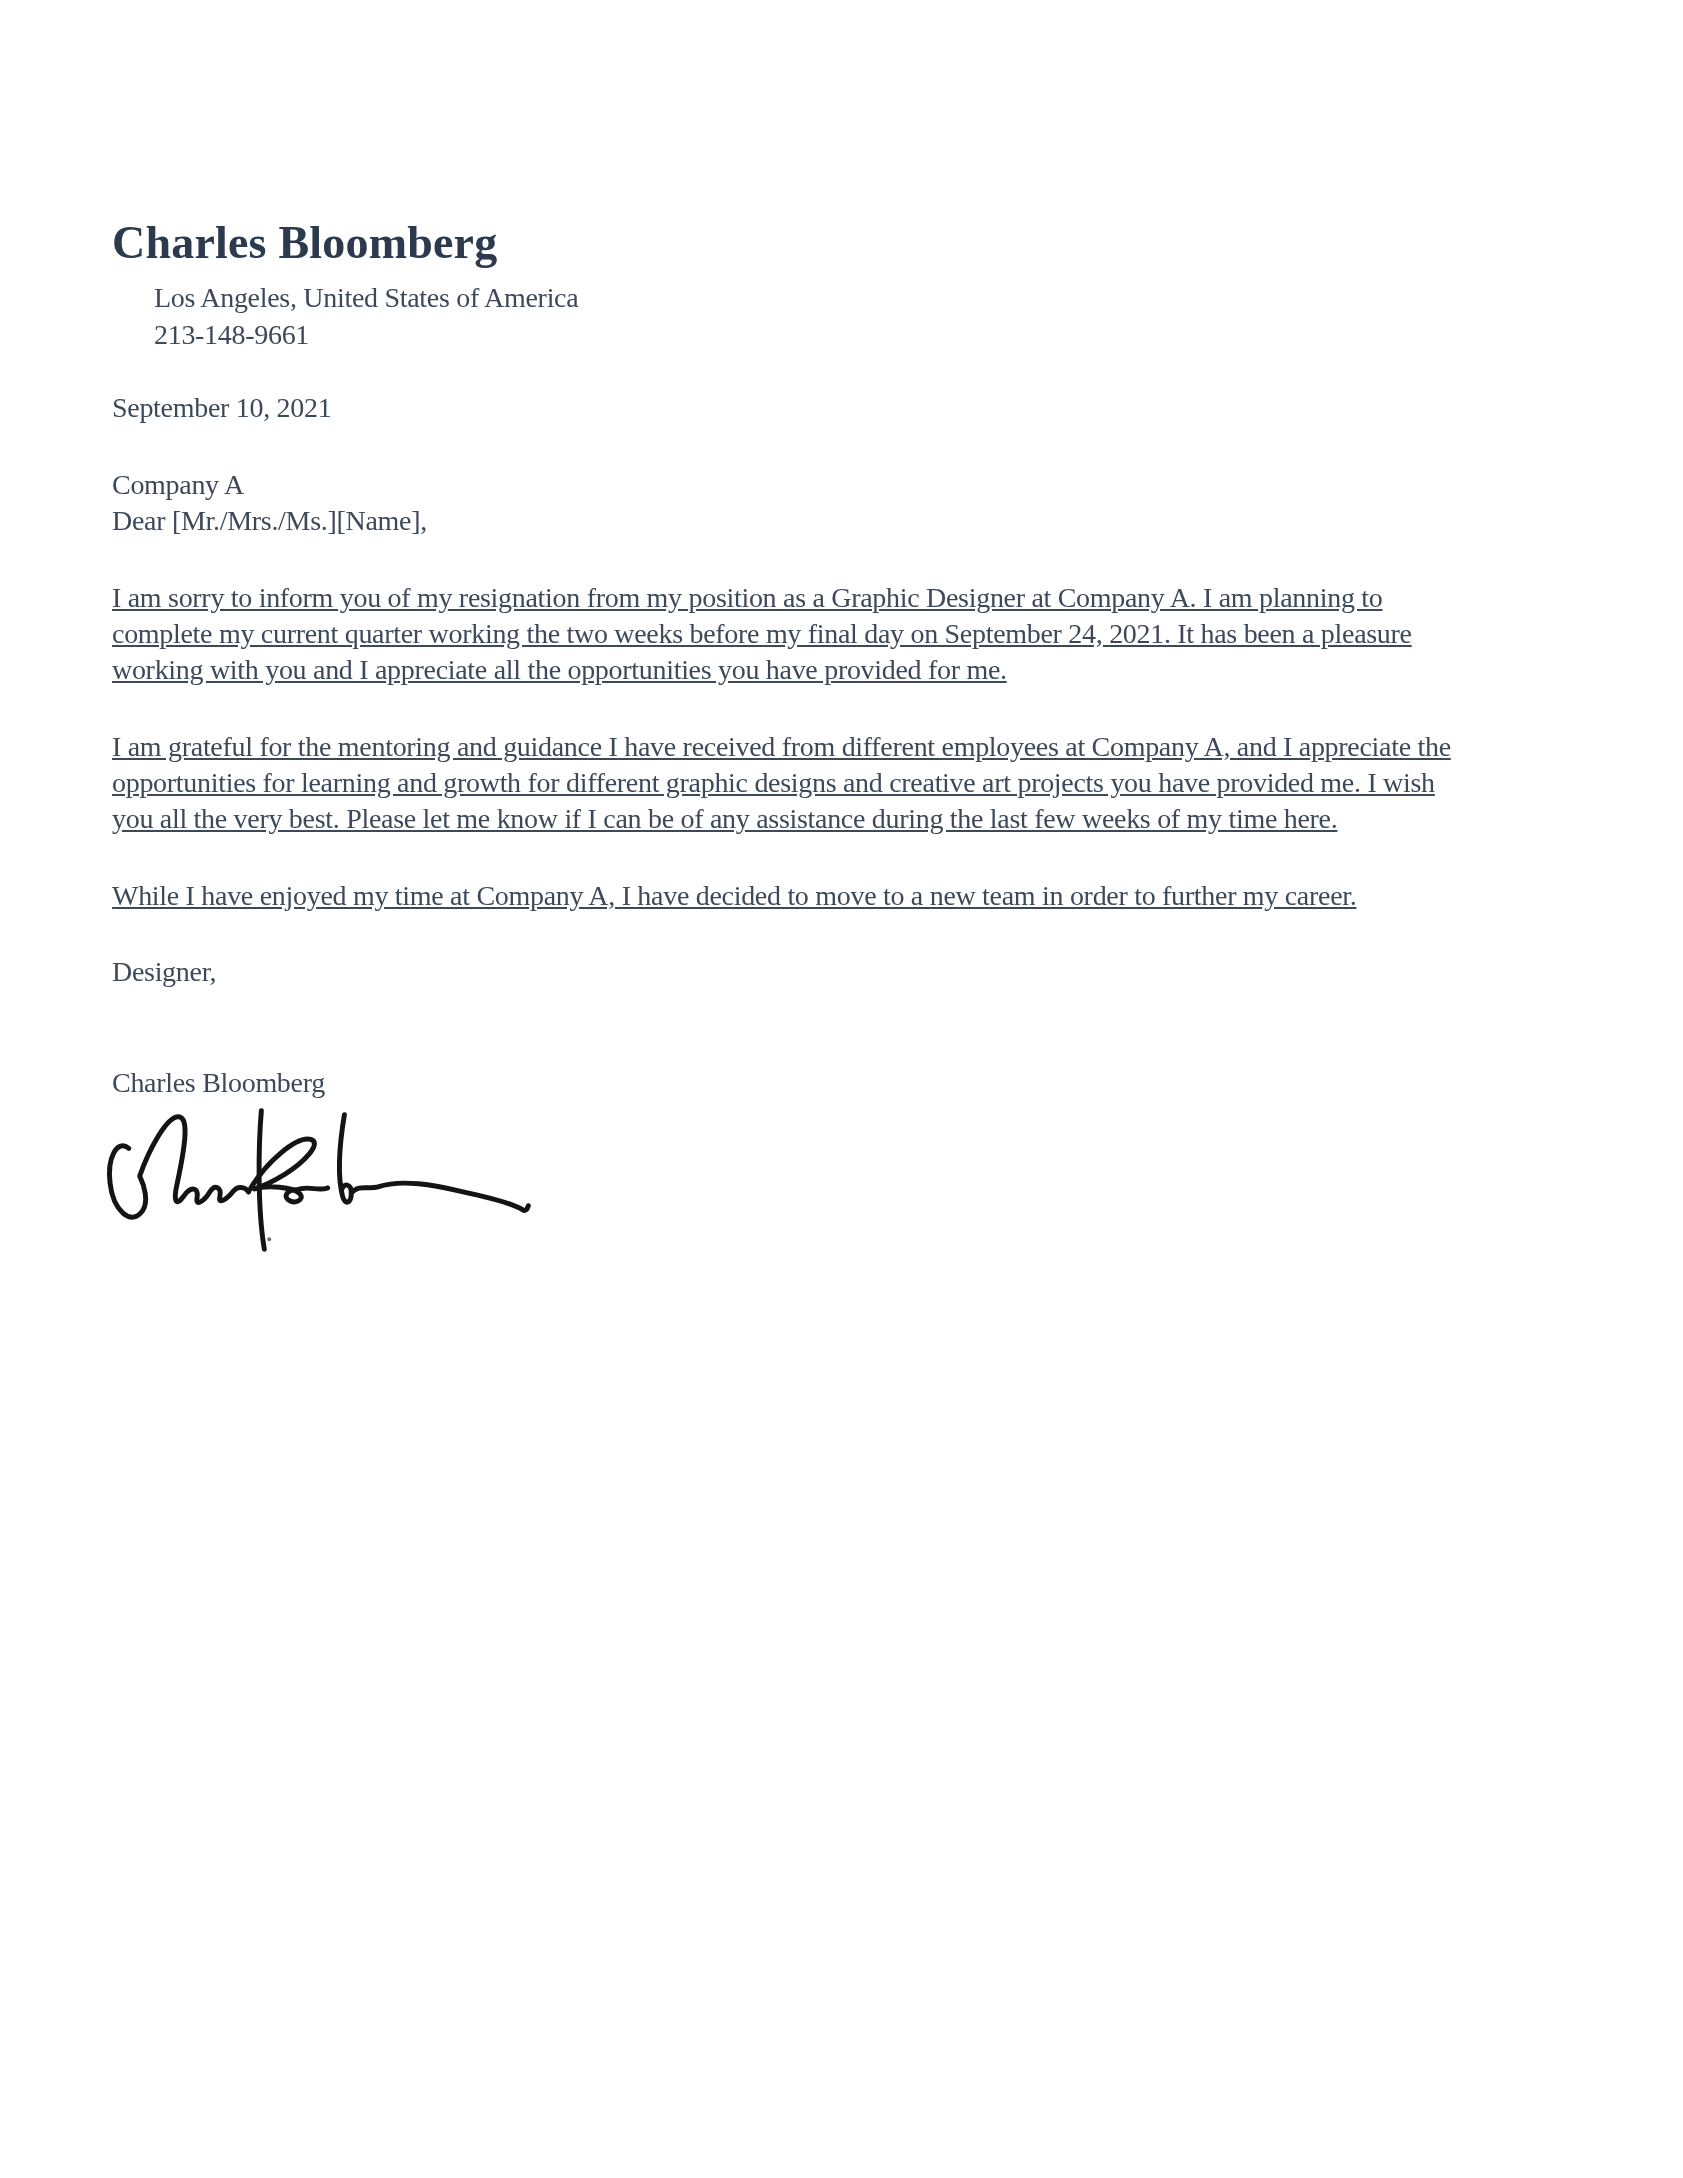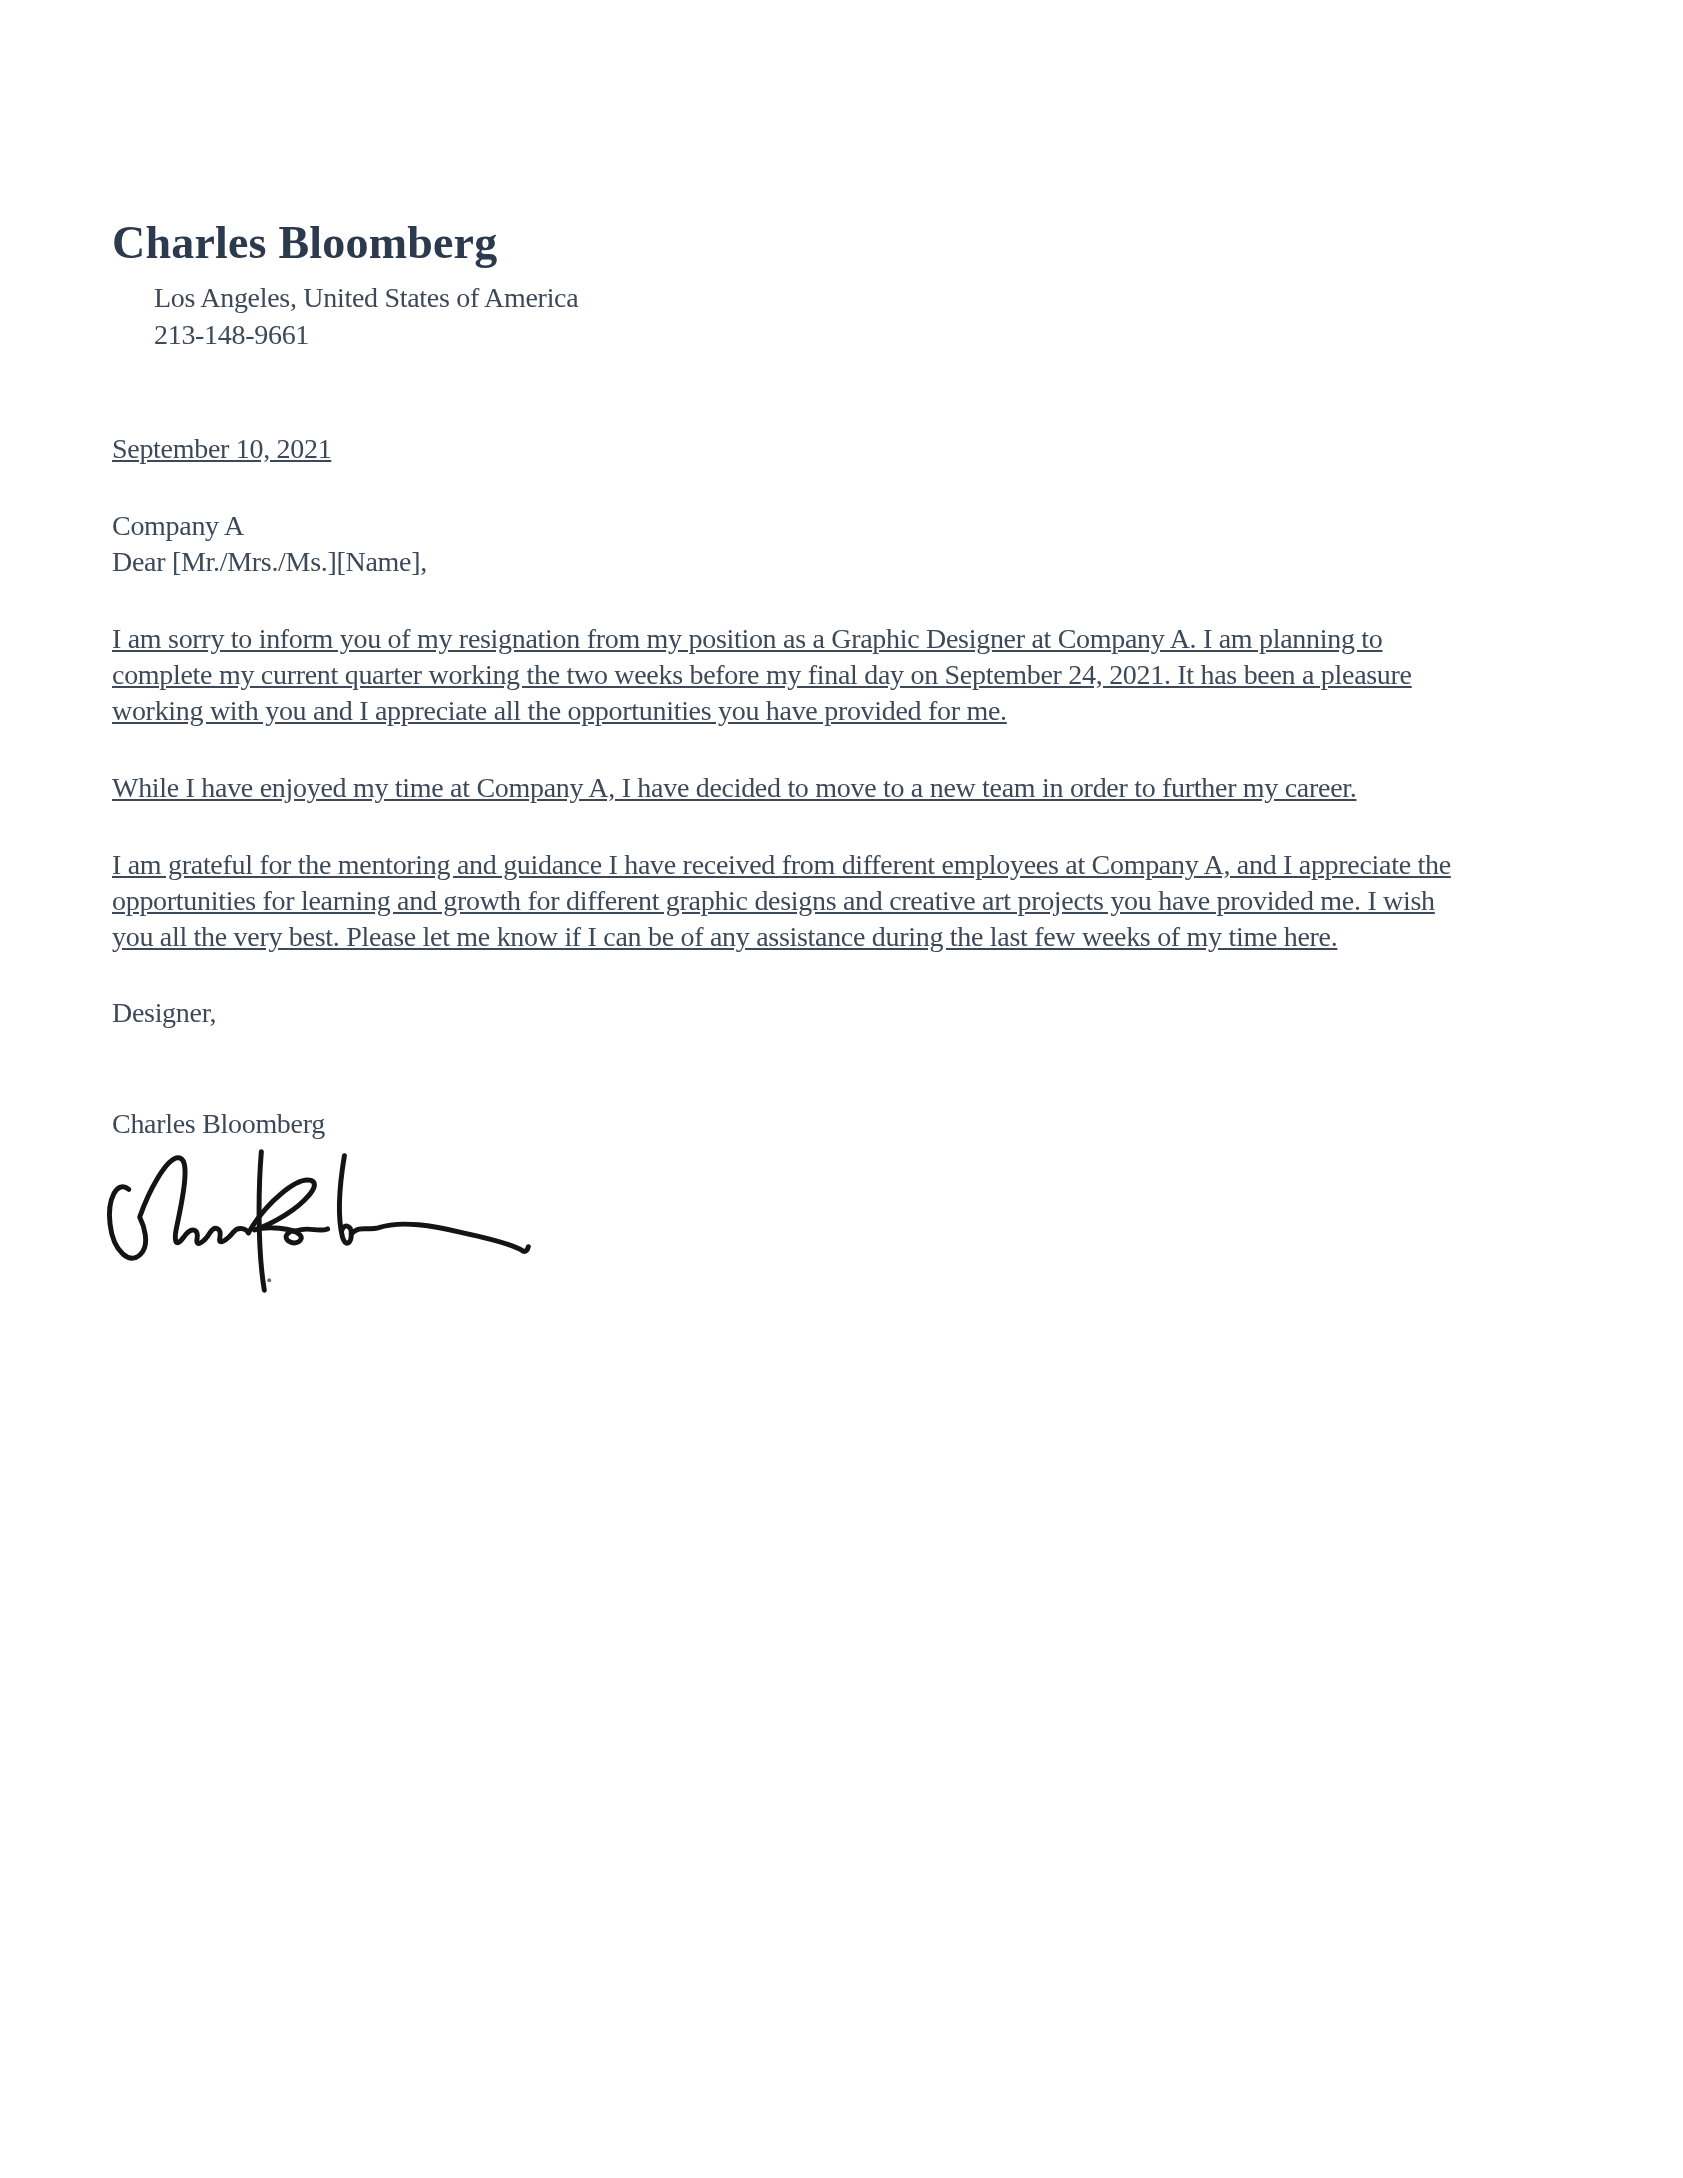--- a/index.html
+++ b/index.html
@@ -27,21 +27,21 @@
   }
   .sender-name {
     font-size: 46px;
     line-height: 53px;
     font-weight: 700;
     color: var(--heading-ink);
     letter-spacing: 0.2px;
     margin-bottom: 10px;
   }
   .contact-line { line-height: 37px; margin-left: 42px; }
-  .date-line     { margin-top: 78px; text-decoration: underline; }
+  .date-line     { margin-top: 37px; }
   .recipient-line{ margin-top: 41px; }
   .salutation-line { }
   .body-par { margin-top: 41px; text-decoration: underline; }
   .closing-line { margin-top: 40px; }
   .typed-name { margin-top: 75px; }
   .signature-svg {
     display: block;
     margin: -12px 0 0 -13px;
   }
 </style>
@@ -57,22 +57,22 @@
       <div class="contact-line">213-148-9661</div>
     </div>
 
     <div class="date-line">September 10, 2021</div>
 
     <div class="recipient-line">Company A</div>
 
     <div class="salutation-line">Dear [Mr./Mrs./Ms.][Name],</div>
 
     <p class="body-par">I am sorry to inform you of my resignation from my position as a Graphic Designer at Company A. I am planning to complete my current quarter working the two weeks before my final day on September 24, 2021. It has been a pleasure working with you and I appreciate all the opportunities you have provided for me.</p>
+    <p class="body-par">I am grateful for the mentoring and guidance I have received from different employees at Company A, and I appreciate the opportunities for learning and growth for different graphic designs and creative art projects you have provided me. I wish you all the very best. Please let me know if I can be of any assistance during the last few weeks of my time here.</p>
     <p class="body-par">While I have enjoyed my time at Company A, I have decided to move to a new team in order to further my career.</p>
-    <p class="body-par">I am grateful for the mentoring and guidance I have received from different employees at Company A, and I appreciate the opportunities for learning and growth for different graphic designs and creative art projects you have provided me. I wish you all the very best. Please let me know if I can be of any assistance during the last few weeks of my time here.</p>
 
     <div class="closing-line">Designer,</div>
 
     <div class="typed-name">Charles Bloomberg</div>
 
     <svg class="signature-svg" viewBox="0 0 480 180" width="475" height="178" aria-hidden="true">
       <g fill="none" stroke="var(--signature-ink)" stroke-width="5" stroke-linecap="round" stroke-linejoin="round">
 
         <path d="M30,60 C18,50 8,70 11,95 C14,122 32,140 44,123 C50,114 46,98 41,88 C50,62 68,28 80,28 C92,28 86,62 79,95 C75,112 77,120 85,109 C93,97 101,100 99,110 C97,119 106,114 112,104 C117,96 124,99 122,109 C120,117 129,112 136,103 C141,97 149,100 151,104"></path>
 

